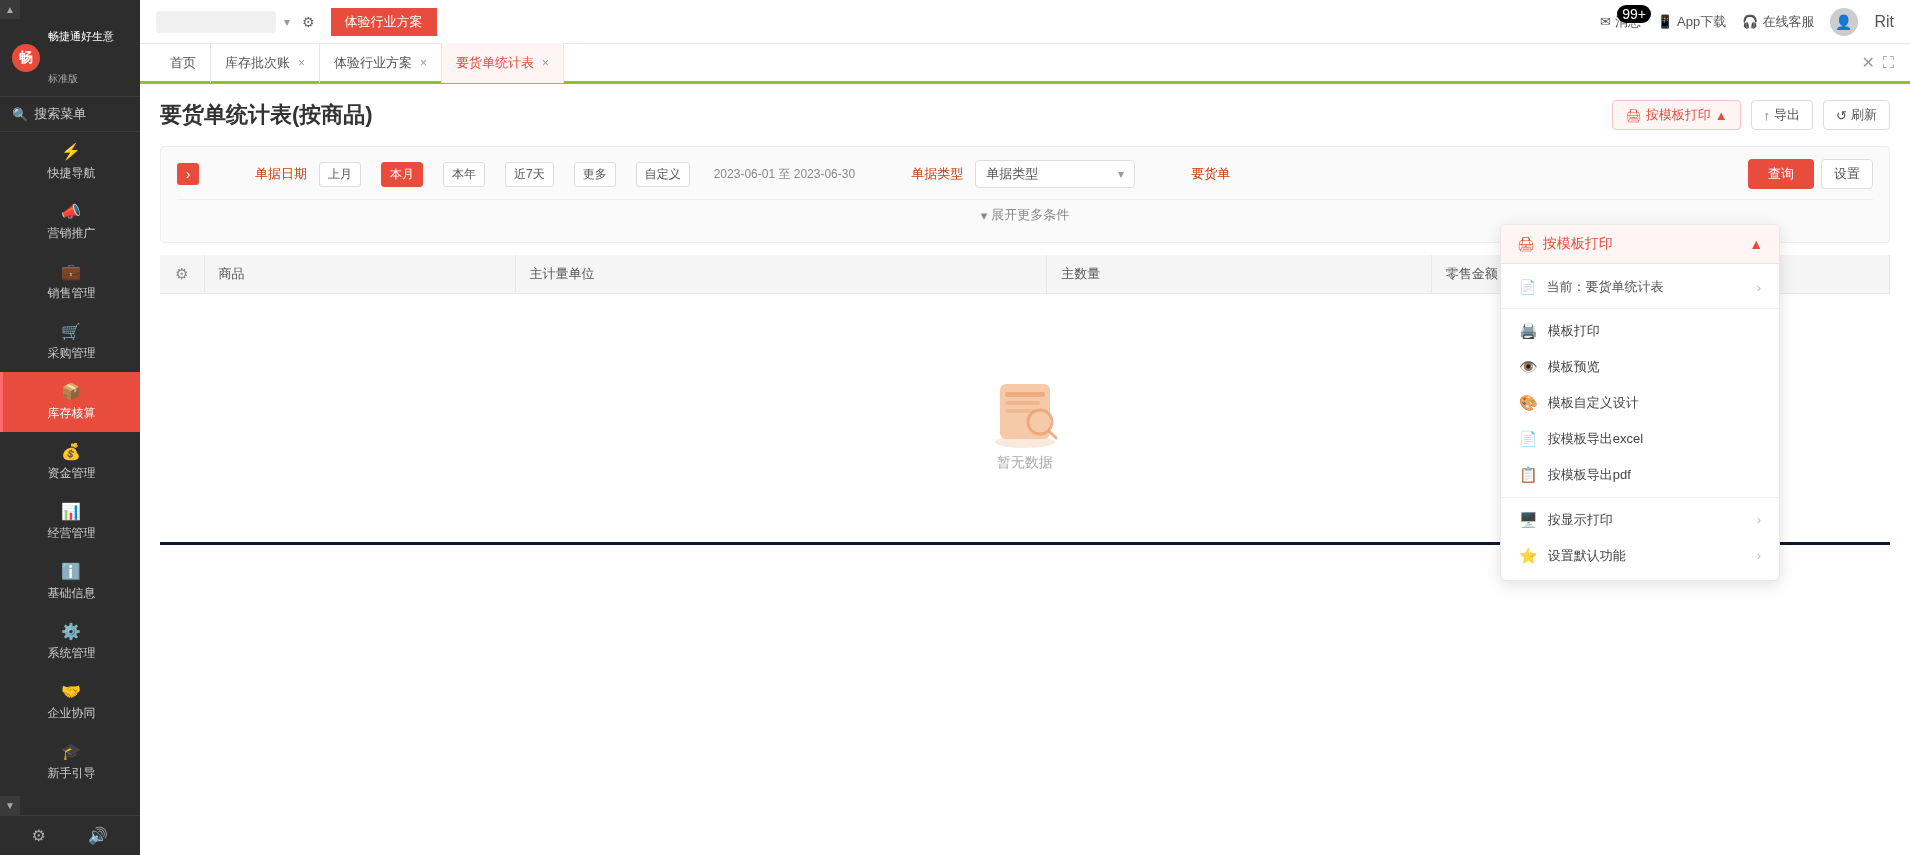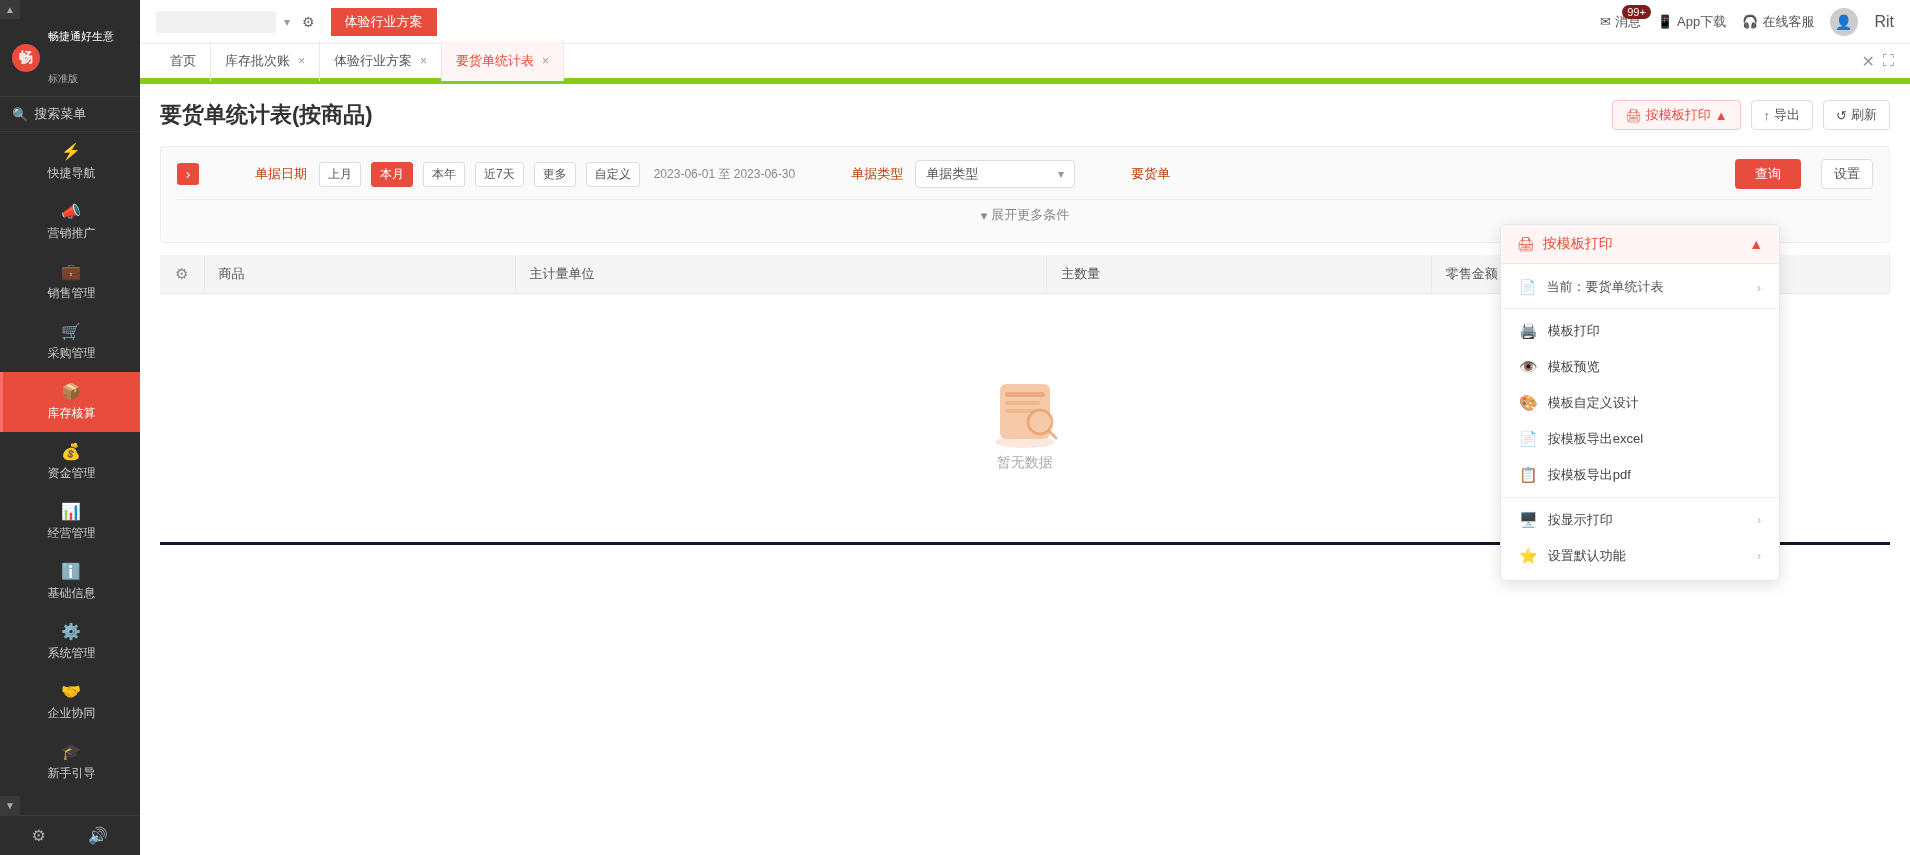--- a/index.html
+++ b/index.html
@@ -132,23 +132,23 @@
       font-size: 13px;
     }
     .topbar-right .badge-item {
       display: flex;
       align-items: center;
       gap: 4px;
       cursor: pointer;
       position: relative;
     }
     .badge {
-      background: #7f1d1d;
+      background: #000000;
       color: #fff;
-      font-size: 11px;
+      font-size: 14px;
       border-radius: 10px;
       padding: 1px 5px;
       position: absolute;
       top: -8px;
       right: -10px;
     }
     .user-avatar {
       width: 28px;
       height: 28px;
       background: #ccc;
@@ -161,21 +161,21 @@
     }
     .user-name { color: #555; font-size: 16px; cursor: pointer; }
 
     
     .tabbar {
       background: #fff;
       height: 40px;
       display: flex;
       align-items: center;
       padding: 0 16px;
-      border-bottom: 6px solid #84cc16;
+      border-bottom: 3px solid #84cc16;
       flex-shrink: 0;
       gap: 0;
     }
     .tab-item {
       padding: 0 14px;
       height: 40px;
       display: flex;
       align-items: center;
       gap: 6px;
       font-size: 13px;
@@ -311,21 +311,21 @@
       color: #888;
       font-size: 13px;
       cursor: pointer;
       gap: 4px;
       border-top: 1px solid #eee;
       margin-top: 10px;
     }
     .filter-label { color: #c2410c; font-size: 13px; white-space: nowrap; margin-left: 44px; }
     .filter-dates {
       display: flex;
-      gap: 10px;
+      gap: 20px;
       align-items: center;
     }
     .date-btn {
       padding: 3px 8px;
       border-radius: 3px;
       font-size: 12px;
       cursor: pointer;
       border: 1px solid #ddd;
       background: #fff;
       color: #555;
@@ -612,21 +612,21 @@
             <button class="date-btn">更多</button>
             <button class="date-btn">自定义</button>
             <span class="date-range">2023-06-01 至 2023-06-30</span>
           </div>
           <span class="filter-label">单据类型</span>
           <div class="filter-select">
             <span>单据类型</span>
             <span class="filter-select-arrow">▾</span>
           </div>
           <span class="filter-label">要货单</span>
-          <div style="margin-left:auto; display:flex; gap:20px;">
+          <div style="margin-left:auto; display:flex; gap:7px;">
             <button class="btn-query">查询</button>
             <button class="btn-settings">设置</button>
           </div>
         </div>
         <div class="filter-expand">
           <span>▾</span>
           <span>展开更多条件</span>
         </div>
       </div>
 

